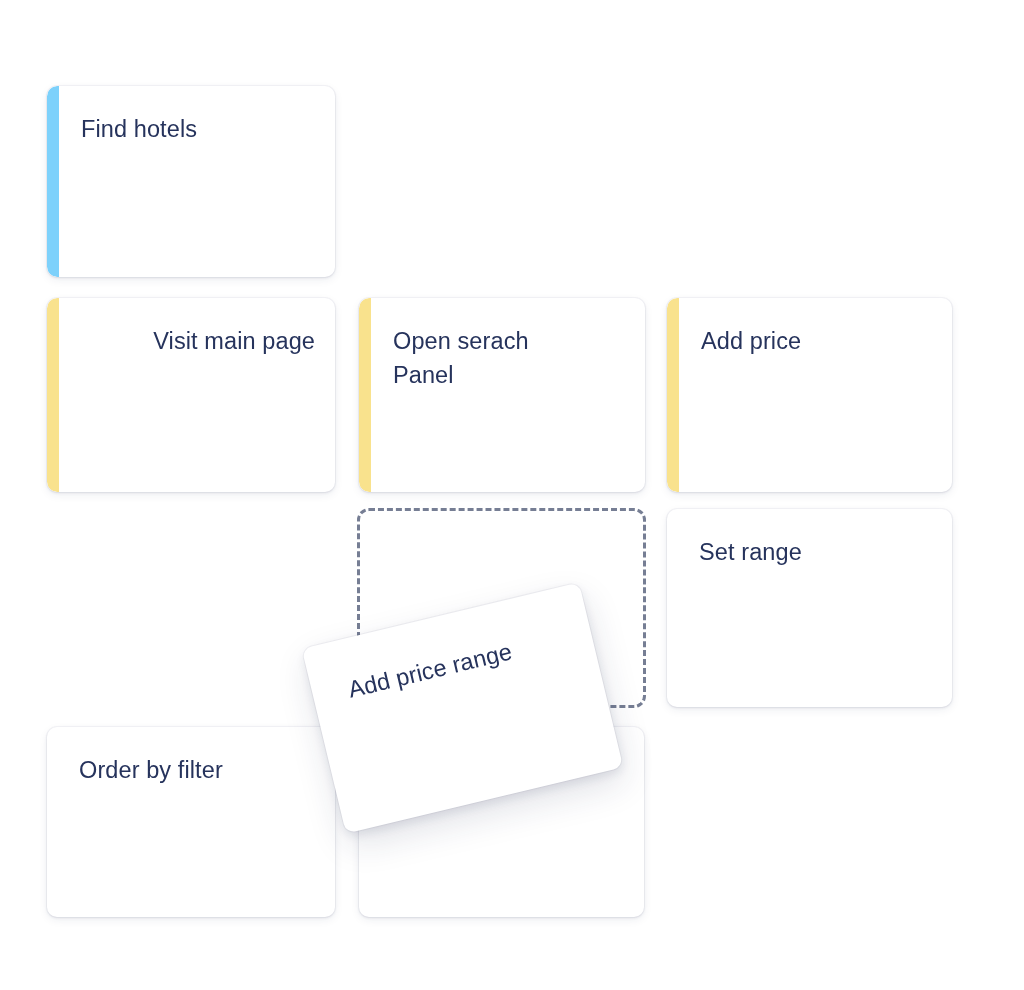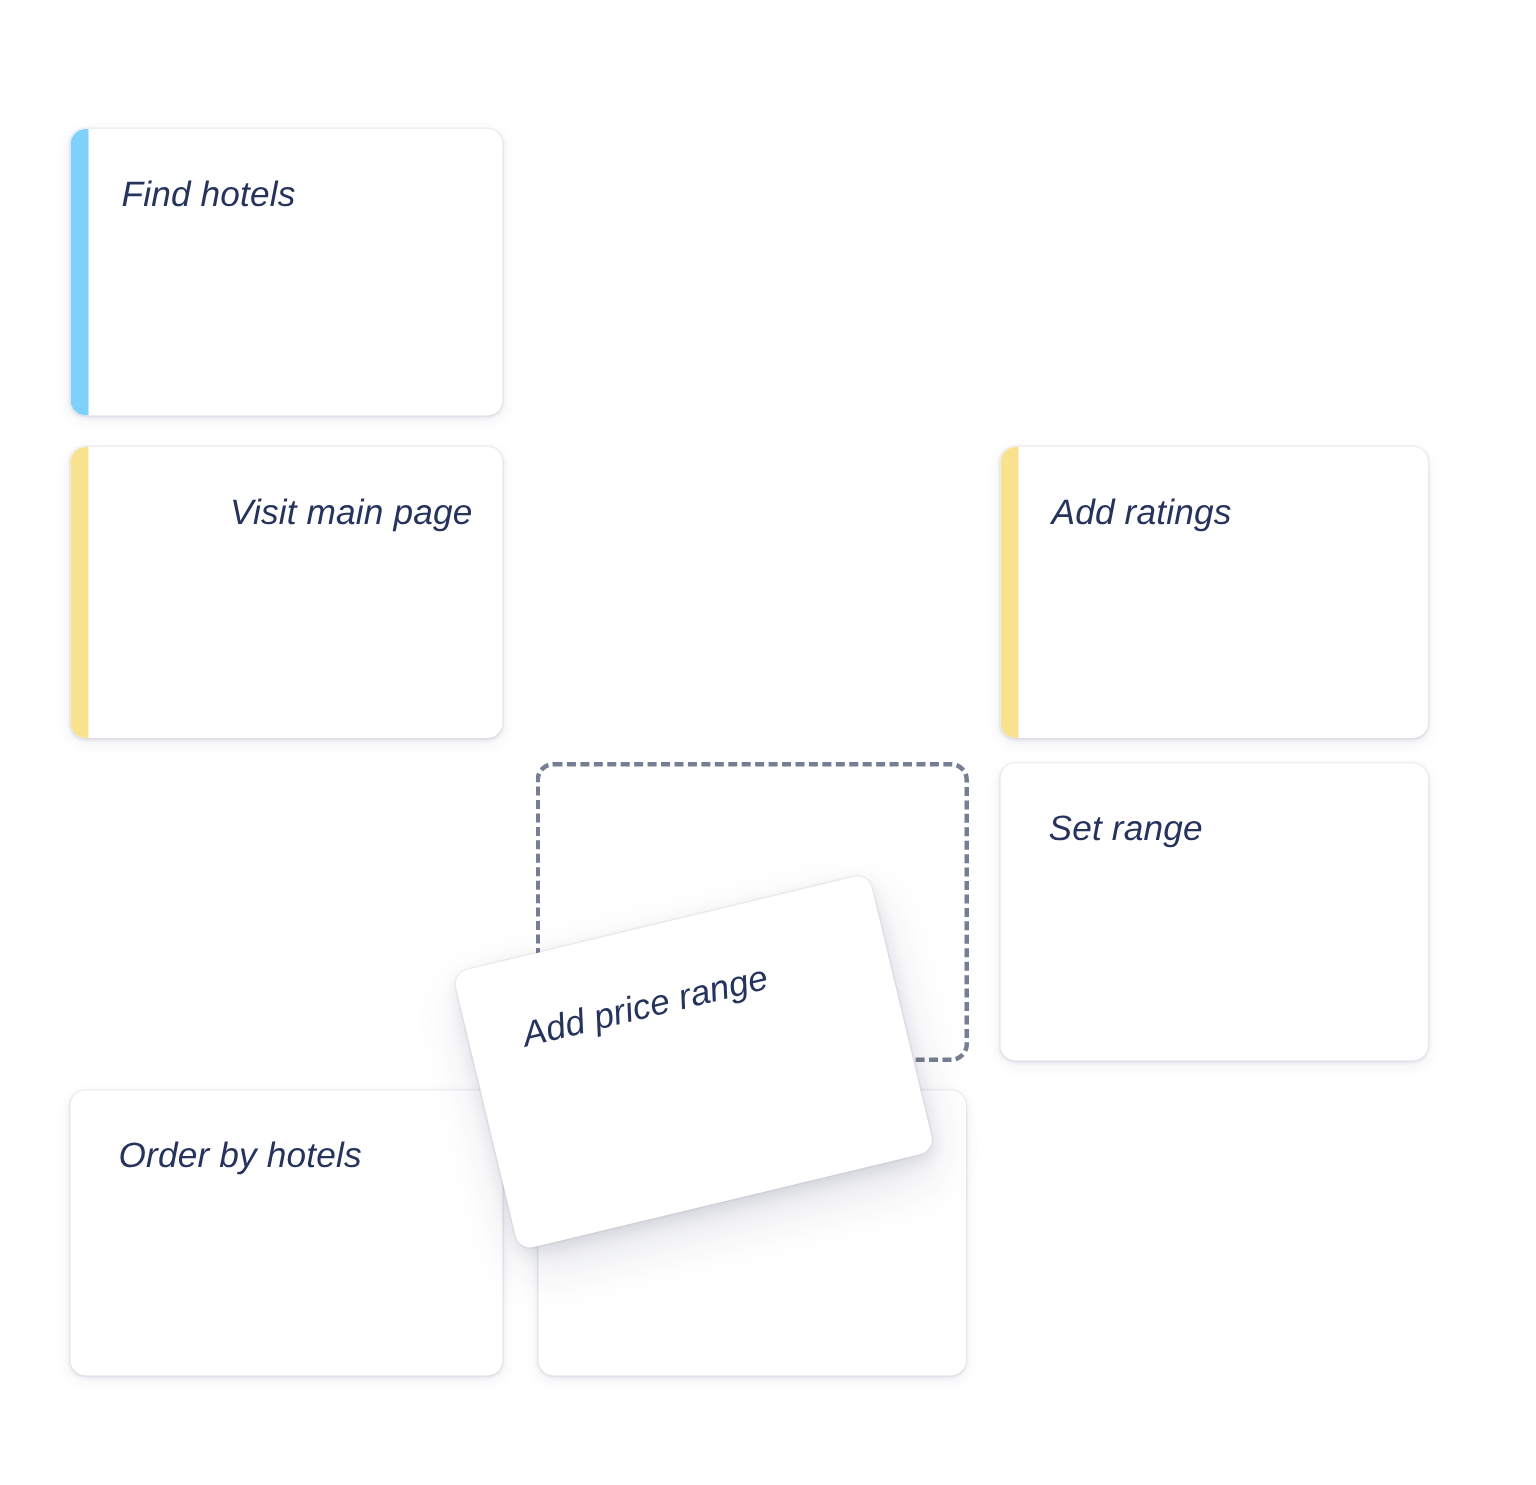--- a/index.html
+++ b/index.html
@@ -16,21 +16,20 @@
     position: relative;
     -webkit-font-smoothing: antialiased;
   }
 
   #board {
     position: absolute;
     left: 0;
     top: 0;
     width: 944px;
     height: 990px;
-    font-style: italic;
   }
 
   
   .card {
     position: absolute;
     box-sizing: border-box;
     background: #ffffff;
     border-radius: 10px;
     box-shadow: 0 1px 3px rgba(28, 40, 80, 0.10),
                 0 3px 10px rgba(28, 40, 80, 0.07),
@@ -100,35 +99,40 @@
   <div class="card" style="left:47px; top:86px; width:288px; height:191px;">
     <div class="accent blue"></div>
     <div class="title">Find hotels</div>
   </div>
 
   <div class="card" style="left:47px; top:298px; width:288px; height:194px;text-align:right;">
     <div class="accent yellow"></div>
     <div class="title">Visit main page</div>
   </div>
 
+  <div class="card" style="left:359px; top:298px; width:286px; height:194px;">
+    <div class="accent yellow"></div>
+    <div class="title">Open serach
+Panel</div>
+  </div>
 
   <div class="card" style="left:667px; top:298px; width:285px; height:194px;">
     <div class="accent yellow"></div>
-    <div class="title">Add ratings</div>
+    <div class="title">Add price</div>
   </div>
 
 
   <div class="drop-zone" style="left:357px; top:508px; width:289px; height:200px;"></div>
 
   <div class="card no-accent" style="left:667px; top:509px; width:285px; height:198px;">
     <div class="title">Set range</div>
   </div>
 
   <div class="card no-accent" style="left:47px; top:727px; width:288px; height:190px;">
-    <div class="title">Order by hotels</div>
+    <div class="title">Order by filter</div>
   </div>
 
   <div class="card no-accent obscured" style="left:359px; top:727px; width:285px; height:190px;">
     <div class="title" style="top:32px;">on</div>
   </div>
 
   <div class="card dragging" style="left:320px; top:613px; width:285px; height:190px; transform: rotate(-13.5deg); transform-origin: 50% 50%;">
     <div class="title">Add price range</div>
   </div>
 

